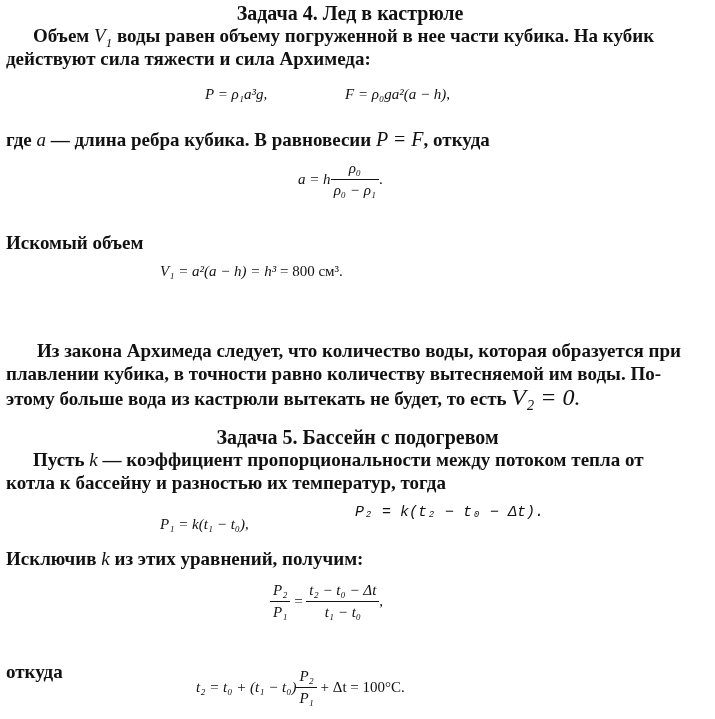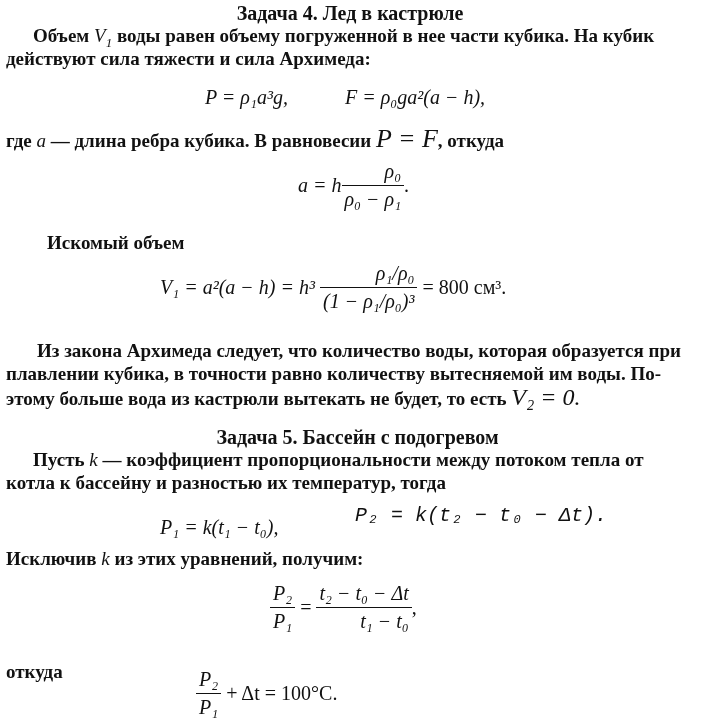--- a/index.html
+++ b/index.html
@@ -5,24 +5,24 @@
     html, body { margin: 0; padding: 0; background: #ffffff; }
     body {
       width: 715px; height: 719px; overflow: hidden; position: relative;
       font-family: "Liberation Serif", "DejaVu Serif", serif;
       color: #111111; font-size: 19px; font-weight: bold;
     }
     .abs { position: absolute; white-space: nowrap; }
     .title { font-size: 20px; font-weight: bold; }
     .para { font-size: 19px; line-height: 22px; }
     .i { font-style: italic; font-weight: normal; }
-    .math { font-family: "Liberation Serif", serif; font-size: 20px; font-weight: normal; }
+    .math { font-family: "Liberation Serif", serif; font-size: 15px; font-weight: normal; }
     .mi { font-style: italic; }
     sub, sup { font-size: 13px; line-height: 0; }
-    .frac { display: inline-block; vertical-align: middle; text-align: right; }
+    .frac { display: inline-block; vertical-align: middle; text-align: center; }
     .frac .num { display: block; padding: 0 3px 2px 3px; border-bottom: 1.3px solid #111; }
     .frac .den { display: block; padding: 2px 3px 0 3px; }
   </style>
 </head>
 <body>
 
 <div class="abs title" style="left:0; width:700px; text-align:center; top:2px;">Задача 4. Лед в кастрюле</div>
 
 <div class="abs para" style="left:33px; top:25px;">
   <span>Объем</span>
@@ -35,32 +35,31 @@
   <span class="mi">P = ρ₁a³g,</span>
 </div>
 <div class="abs math" style="left:345px; top:86px;">
   <span class="mi">F = ρ₀ga²(a − h),</span>
 </div>
 
 <div class="abs para" style="left:6px; top:128px;">
   <span>где</span>
   <span class="i">a</span>
   <span>— длина ребра кубика. В равновесии</span>
-  <span class="i" style="font-size:26px;">P = F</span><span>, откуда</span>
+  <span class="i" style="font-size:20px;">P = F</span><span>, откуда</span>
 </div>
 
 <div class="abs math" style="left:298px; top:160px;">
   <span class="mi" style="vertical-align:middle;">a = h</span><span class="frac mi"><span class="num">ρ₀</span><span class="den">ρ₀ − ρ₁</span></span><span style="vertical-align:middle;">.</span>
 </div>
 
-<div class="abs para" style="left:6px; top:232px;margin-left:41px;">Искомый объем</div>
+<div class="abs para" style="left:6px; top:232px;">Искомый объем</div>
 
 <div class="abs math" style="left:160px; top:262px;">
   <span class="mi" style="vertical-align:middle;">V₁ = a²(a − h) = h³</span>
-  <span class="frac mi"><span class="num">ρ₁/ρ₀</span><span class="den">(1 − ρ₁/ρ₀)³</span></span>
   <span style="vertical-align:middle;">= 800 см³.</span>
 </div>
 
 <div class="abs para" style="left:6px; top:340px;margin-left:31px;">Из закона Архимеда следует, что количество воды, которая образуется при</div>
 <div class="abs para" style="left:6px; top:363px;">плавлении кубика, в точности равно количеству вытесняемой им воды. По-</div>
 <div class="abs para" style="left:6px; top:386px;">
   <span>этому больше вода из кастрюли вытекать не будет, то есть</span>
   <span class="i" style="font-size:24px;">V₂ = 0.</span>
 </div>
 
@@ -88,15 +87,15 @@
 
 <div class="abs math" style="left:270px; top:582px;">
   <span class="frac mi"><span class="num">P₂</span><span class="den">P₁</span></span>
   <span style="vertical-align:middle;">=</span>
   <span class="frac mi"><span class="num">t₂ − t₀ − Δt</span><span class="den">t₁ − t₀</span></span><span style="vertical-align:middle;">,</span>
 </div>
 
 <div class="abs para" style="left:6px; top:650px;margin-top:11px;">откуда</div>
 
 <div class="abs math" style="left:196px; top:668px;">
-  <span class="frac mi"><span class="num">P₂</span><span class="den">P₁</span></span>
+  <span class="mi" style="vertical-align:middle;">t₂ = t₀ + (t₁ − t₀)</span><span class="frac mi"><span class="num">P₂</span><span class="den">P₁</span></span>
   <span style="vertical-align:middle;">+ Δt = 100°C.</span>
 </div>
 
 </body></html>

